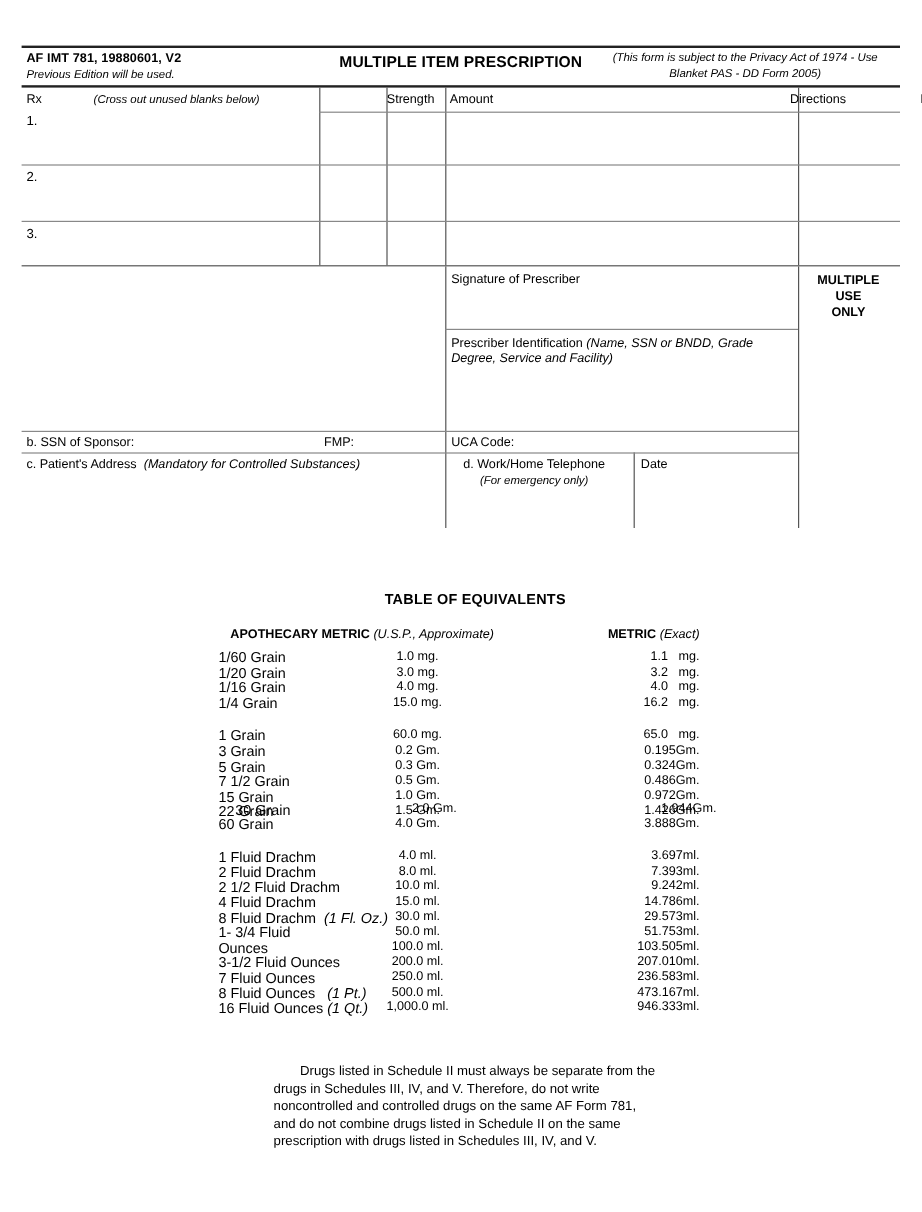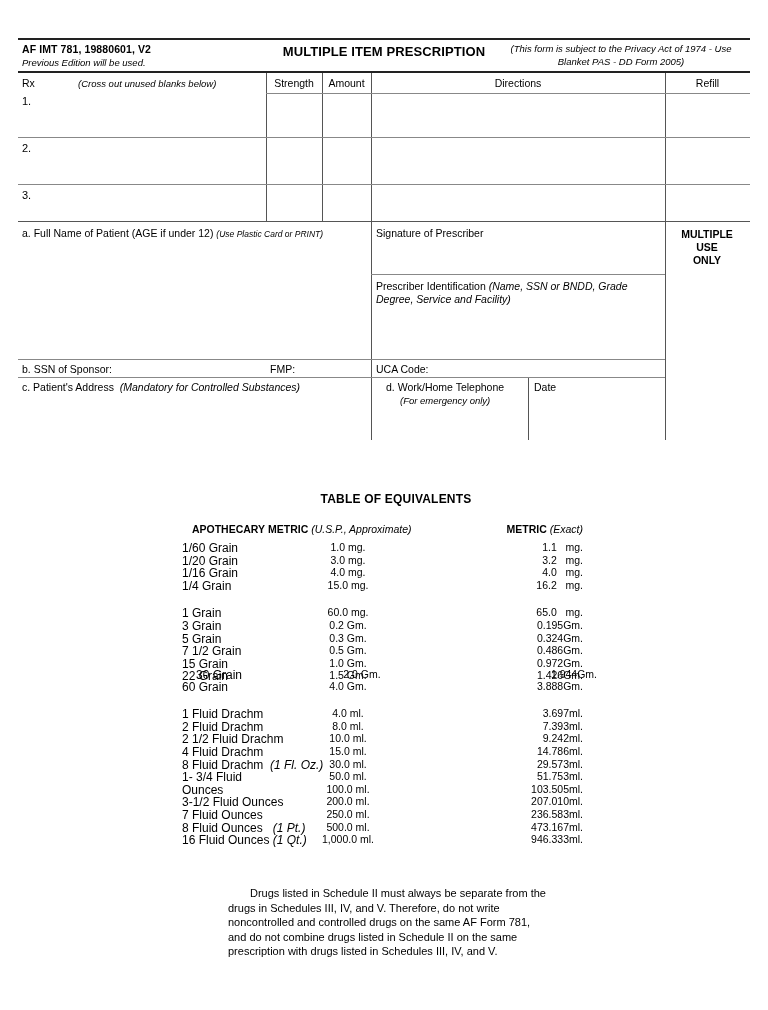--- a/index.html
+++ b/index.html
@@ -50,21 +50,21 @@
     font-size: 9.5px; font-style: italic; line-height: 13px;
   }
 
   
   #rx-grid { position: relative; height: 148px; }
 
   .col-line { position: absolute; width: 0; border-left: 1px solid #555; }
   .row-line { position: absolute; height: 0; border-top: 1px solid #888; }
 
   .hdr-label { position: absolute; font-size: 10.5px; }
-  .hdr-center { text-align: center; }
+  .hdr-center { text-align: right; margin-left: 40px; }
 
   .rx-num { position: absolute; font-size: 11px; left: 4px; }
 
   
   #patient-block { position: relative; height: 218px; }
 
   .blk-label { position: absolute; font-size: 10.5px; line-height: 13px; }
   .ital { font-style: italic; }
   .small-ital { font-style: italic; font-size: 8.5px; }
 
@@ -165,24 +165,20 @@
   <div id="patient-block">
 
     <div class="col-line" style="left:353px; top:0; height:218px;"></div>
     <div class="col-line" style="left:647px; top:0; height:218px;"></div>
     <div class="col-line" style="left:510px; top:155px; height:63px;"></div>
 
     <div class="row-line" style="left:353px; top:52px; width:294px;"></div>
     <div class="row-line" style="left:0; top:137px; width:647px;"></div>
     <div class="row-line" style="left:0; top:155px; width:647px;"></div>
 
-    <div class="blk-label" style="left:4px; top:5px;">
-      <span>a. Full Name of Patient (AGE if under 12)</span>
-      <span class="small-ital">(Use Plastic Card or PRINT)</span>
-    </div>
 
     <div class="blk-label" style="left:4px; top:141px;">b. SSN of Sponsor:</div>
     <div class="blk-label" style="left:252px; top:141px;">FMP:</div>
 
     <div class="blk-label" style="left:4px; top:159px;">
       <span>c. Patient's Address</span>
       &nbsp;<span class="ital">(Mandatory for Controlled Substances)</span>
     </div>
 
     <div class="blk-label" style="left:358px; top:5px;">Signature of Prescriber</div>

